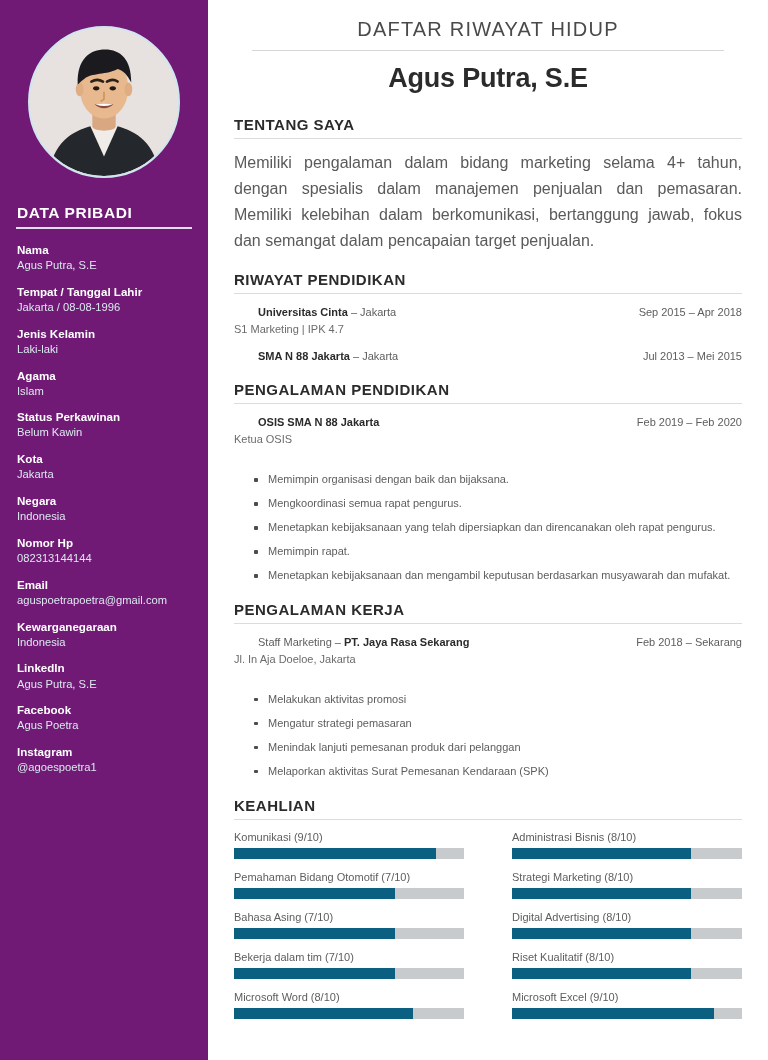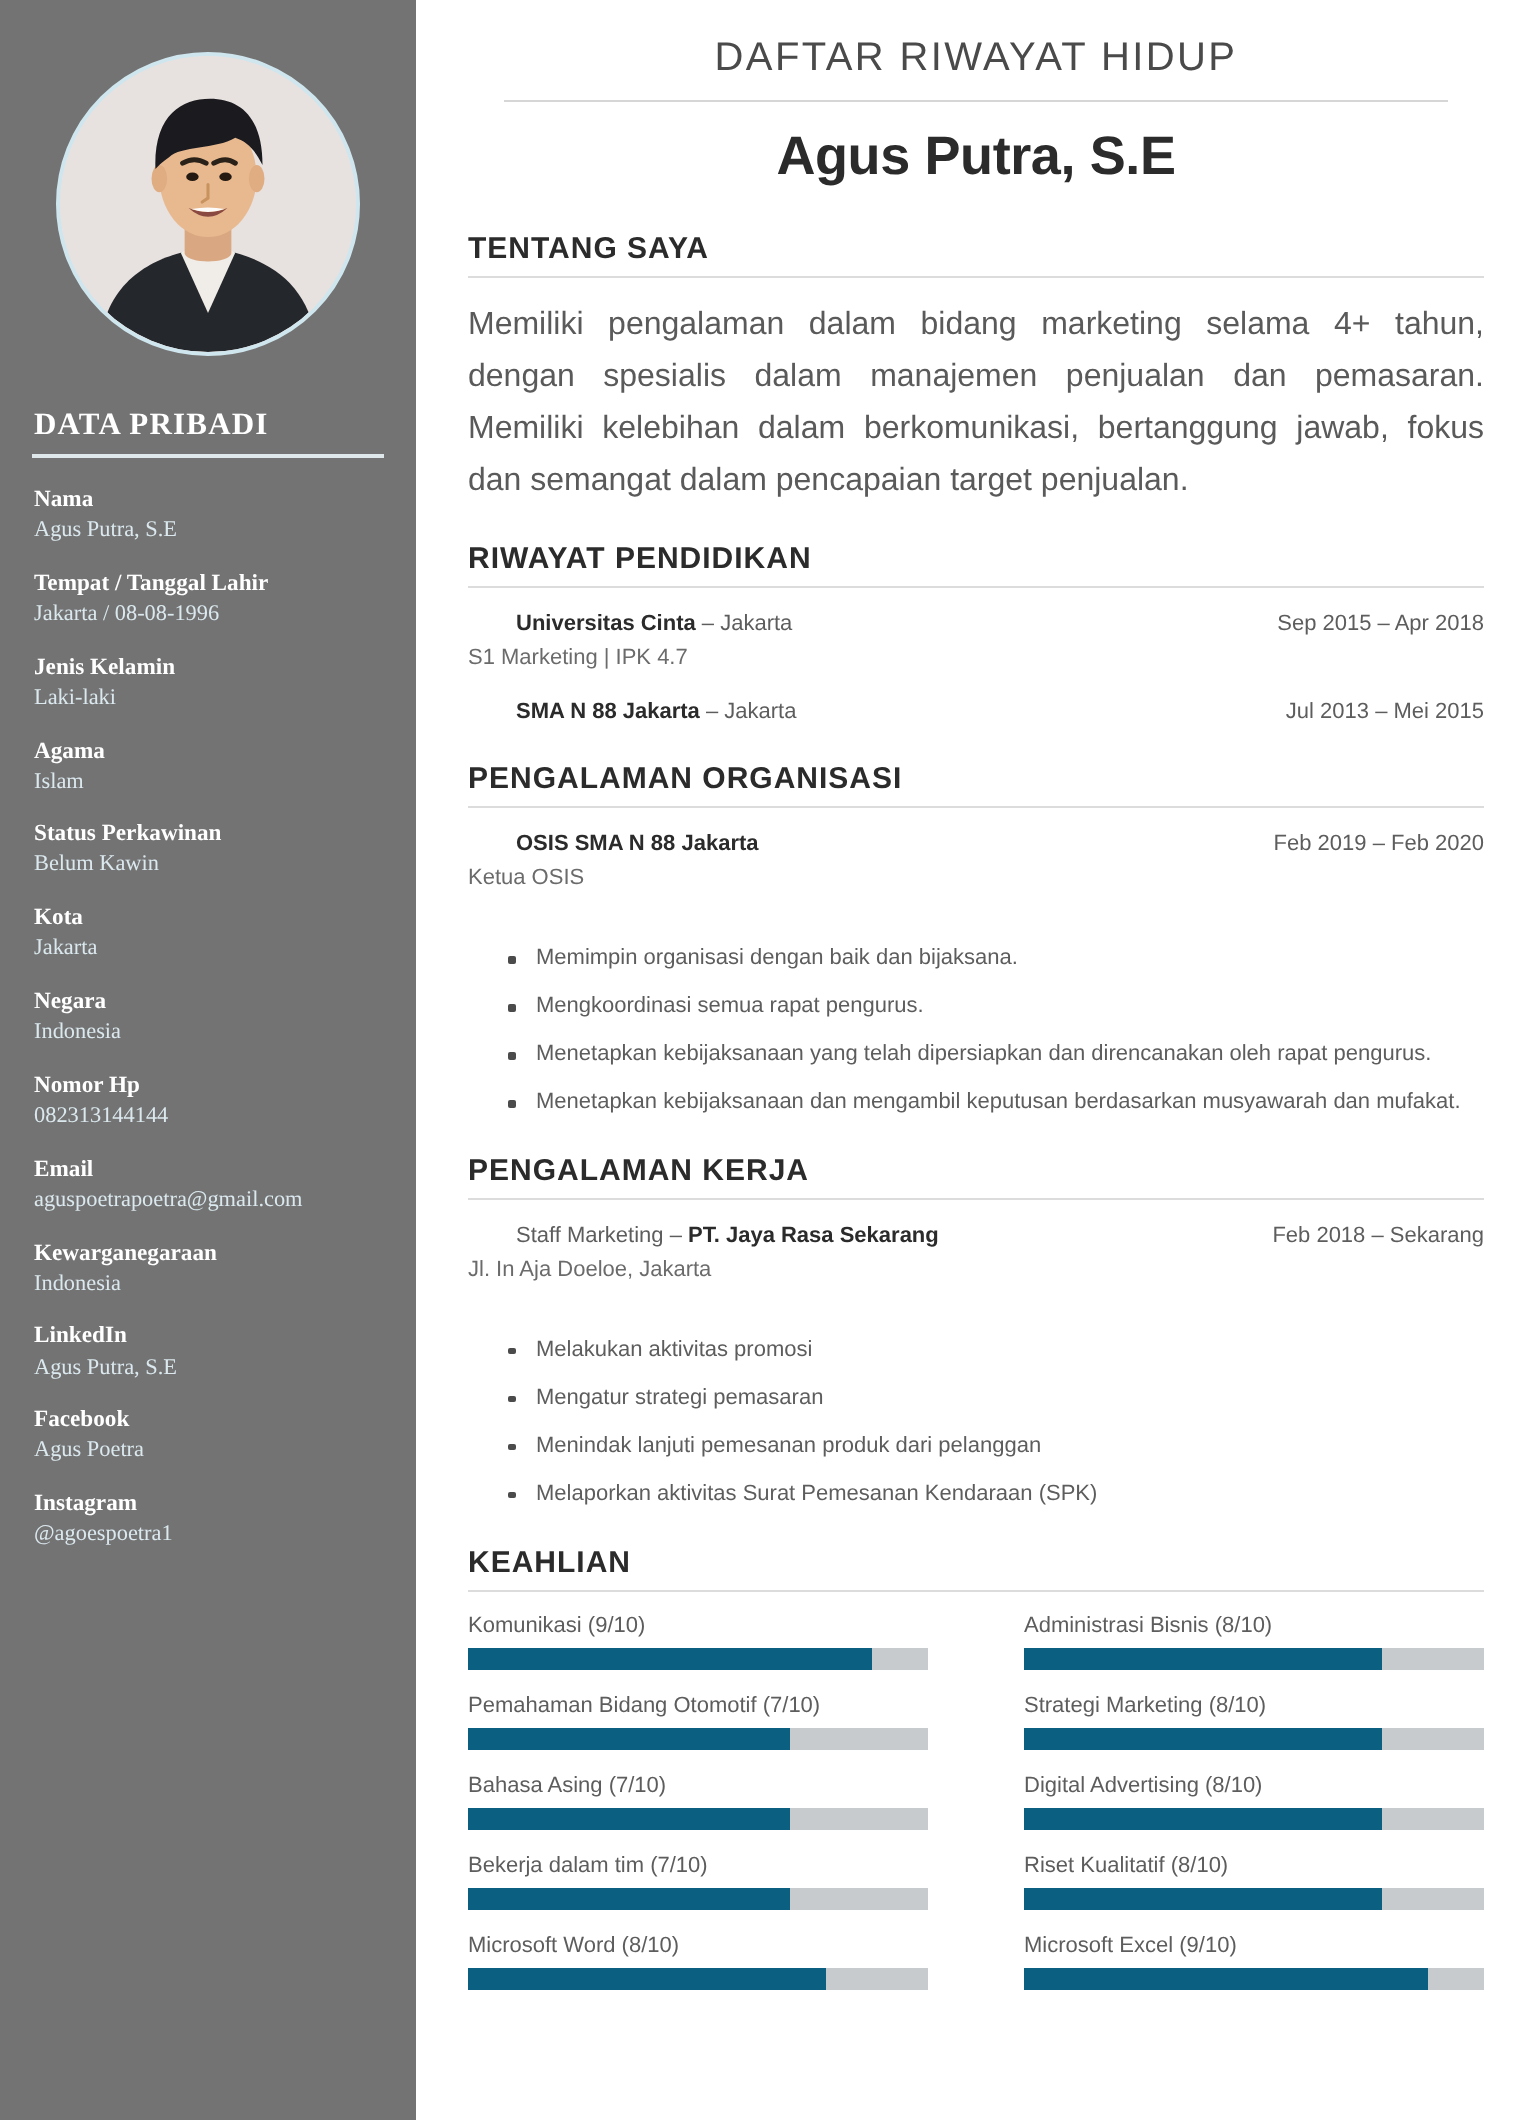--- a/index.html
+++ b/index.html
@@ -8,24 +8,23 @@
     font-family: "Liberation Sans", sans-serif;
     background:#ffffff;
     overflow:hidden;
   }
   .page { position:relative; width:768px; height:1060px; display:flex; background:#fff; }
 
   
   .sidebar {
     width:208px;
     flex:0 0 208px;
-    background:#737373;
+    background:#701a75;
     color:#ffffff;
     padding:24px 16px 20px 16px;
-    font-family:Liberation Serif, serif;
   }
   .photo-wrap { display:flex; justify-content:center; margin-top:2px; margin-bottom:26px; }
   .photo {
     width:152px; height:152px; border-radius:50%;
     border:2px solid #cfe6ee;
     background:#e9e3e1;
     overflow:hidden; position:relative;
   }
   .photo svg { display:block; width:100%; height:100%; }
 
@@ -221,34 +220,35 @@
 
       <div class="entry">
         <div class="entry-row">
           <div class="entry-left"><b>SMA N 88 Jakarta</b><span> – Jakarta</span></div>
           <div class="entry-date">Jul 2013 – Mei 2015</div>
         </div>
       </div>
     </section>
 
     <section class="section">
-      <div class="sec-head">PENGALAMAN ORGANISASI</div>
+      <div class="sec-head">PENGALAMAN PENDIDIKAN</div>
       <div class="sec-rule"></div>
 
       <div class="entry">
         <div class="entry-row">
           <div class="entry-left"><b>OSIS SMA N 88 Jakarta</b></div>
           <div class="entry-date">Feb 2019 – Feb 2020</div>
         </div>
         <div class="entry-sub">Ketua OSIS</div>
 
         <ul class="bullets">
           <li>Memimpin organisasi dengan baik dan bijaksana.</li>
           <li>Mengkoordinasi semua rapat pengurus.</li>
           <li>Menetapkan kebijaksanaan yang telah dipersiapkan dan direncanakan oleh rapat pengurus.</li>
+          <li>Memimpin rapat.</li>
           <li>Menetapkan kebijaksanaan dan mengambil keputusan berdasarkan musyawarah dan mufakat.</li>
         </ul>
       </div>
     </section>
 
     <section class="section">
       <div class="sec-head">PENGALAMAN KERJA</div>
       <div class="sec-rule"></div>
 
       <div class="entry">

